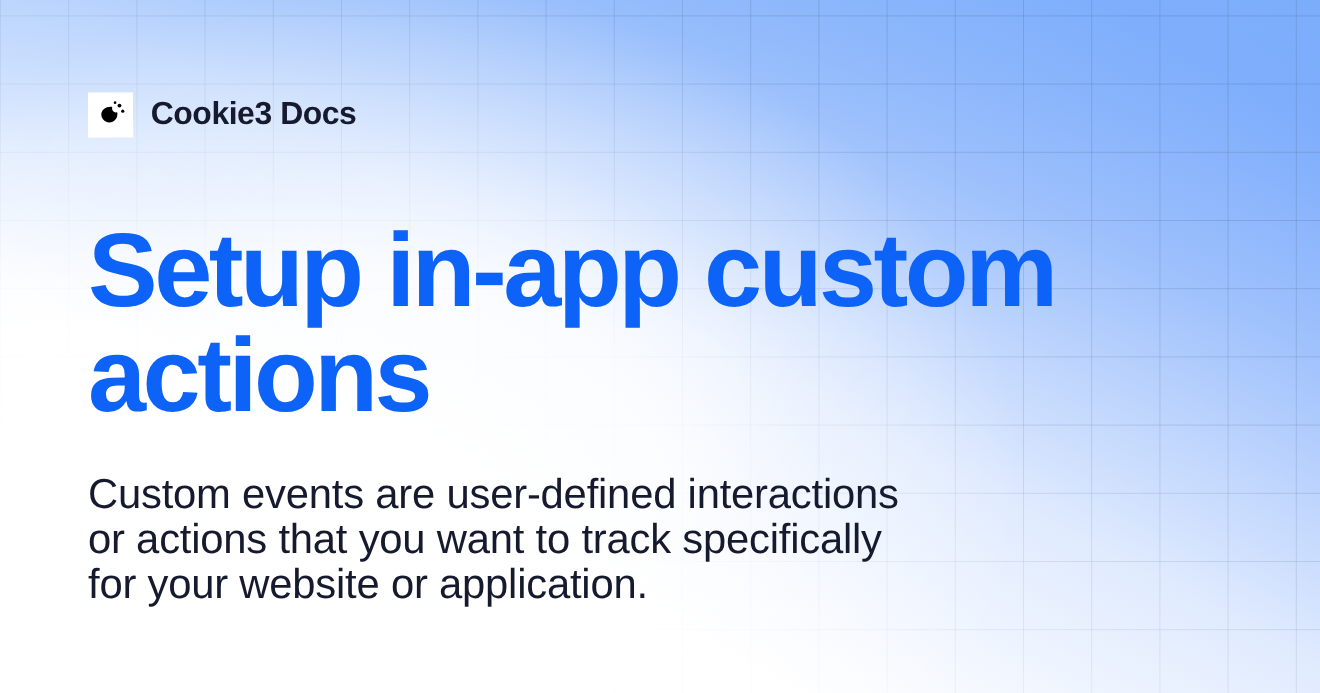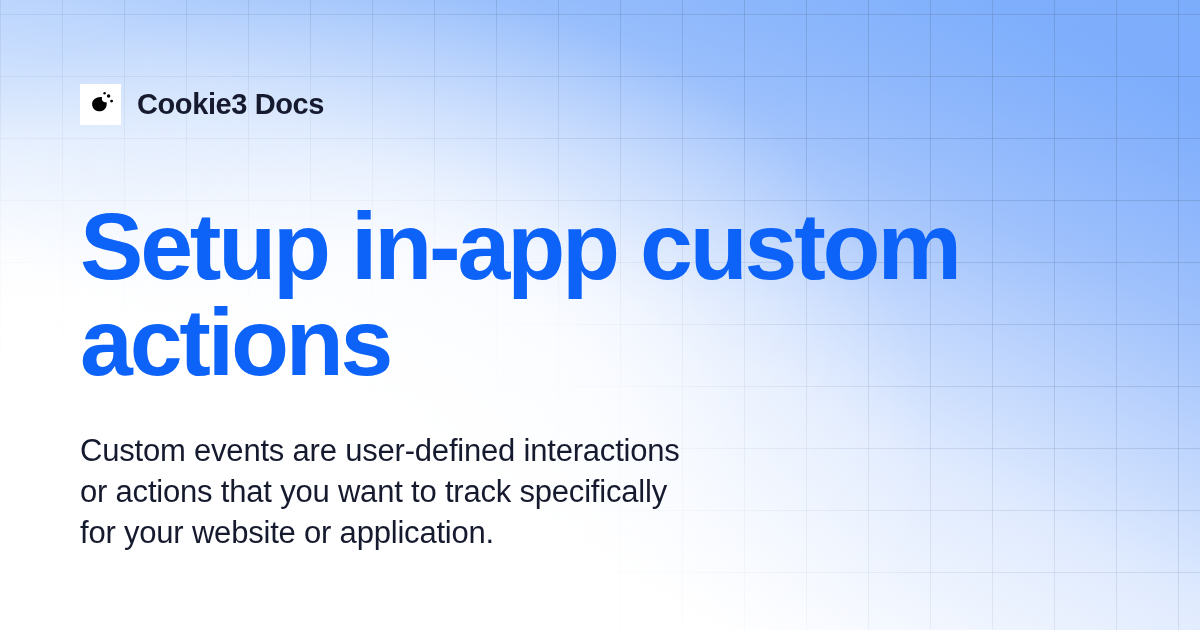--- a/index.html
+++ b/index.html
@@ -145,21 +145,21 @@
     color: #0d63f8;
     white-space: pre-line;
   }
 
   .subcopy {
     position: absolute;
     left: 80px;
     top: 430px;
     width: 820px;
     margin: 0;
-    font-size: 31px;
+    font-size: 38px;
     line-height: 41px;
     font-weight: normal;
     letter-spacing: -0.2px;
     color: #161a2e;
     white-space: pre-line;
   }
 </style>
 </head>
 <body>
 

